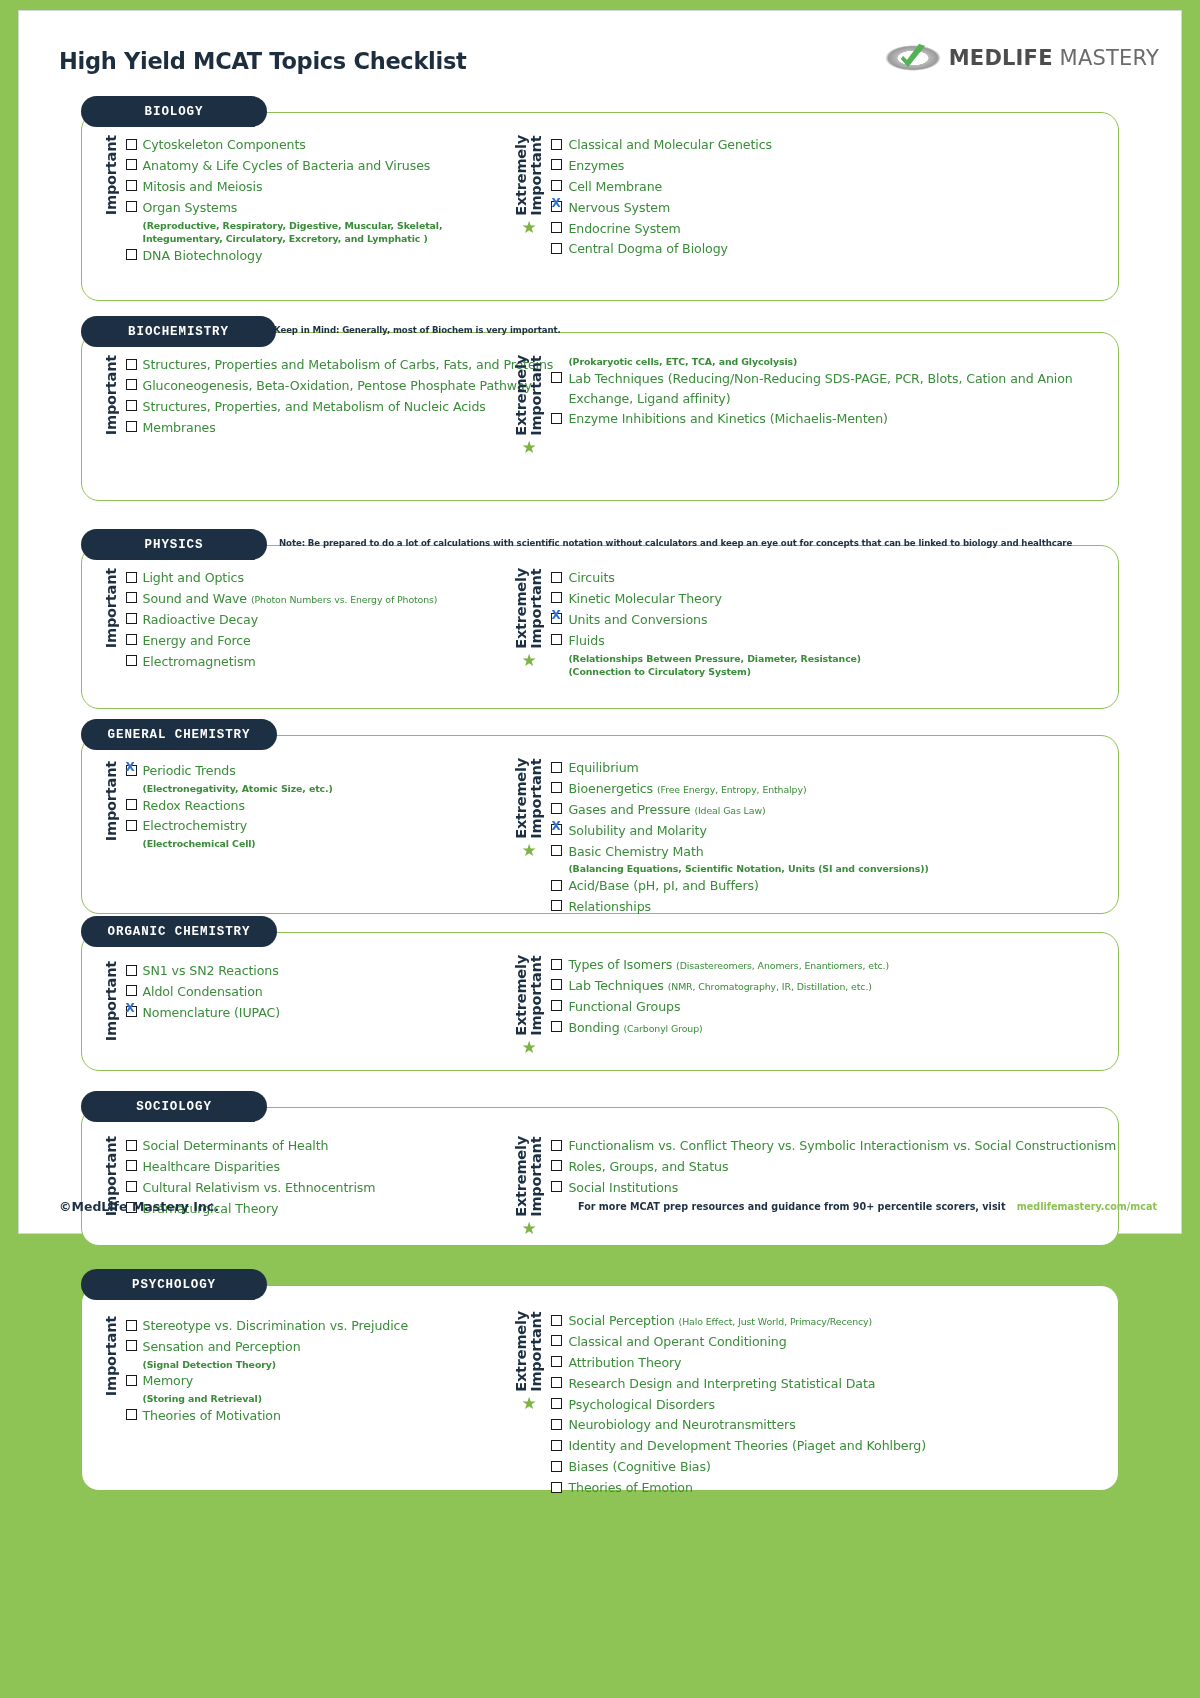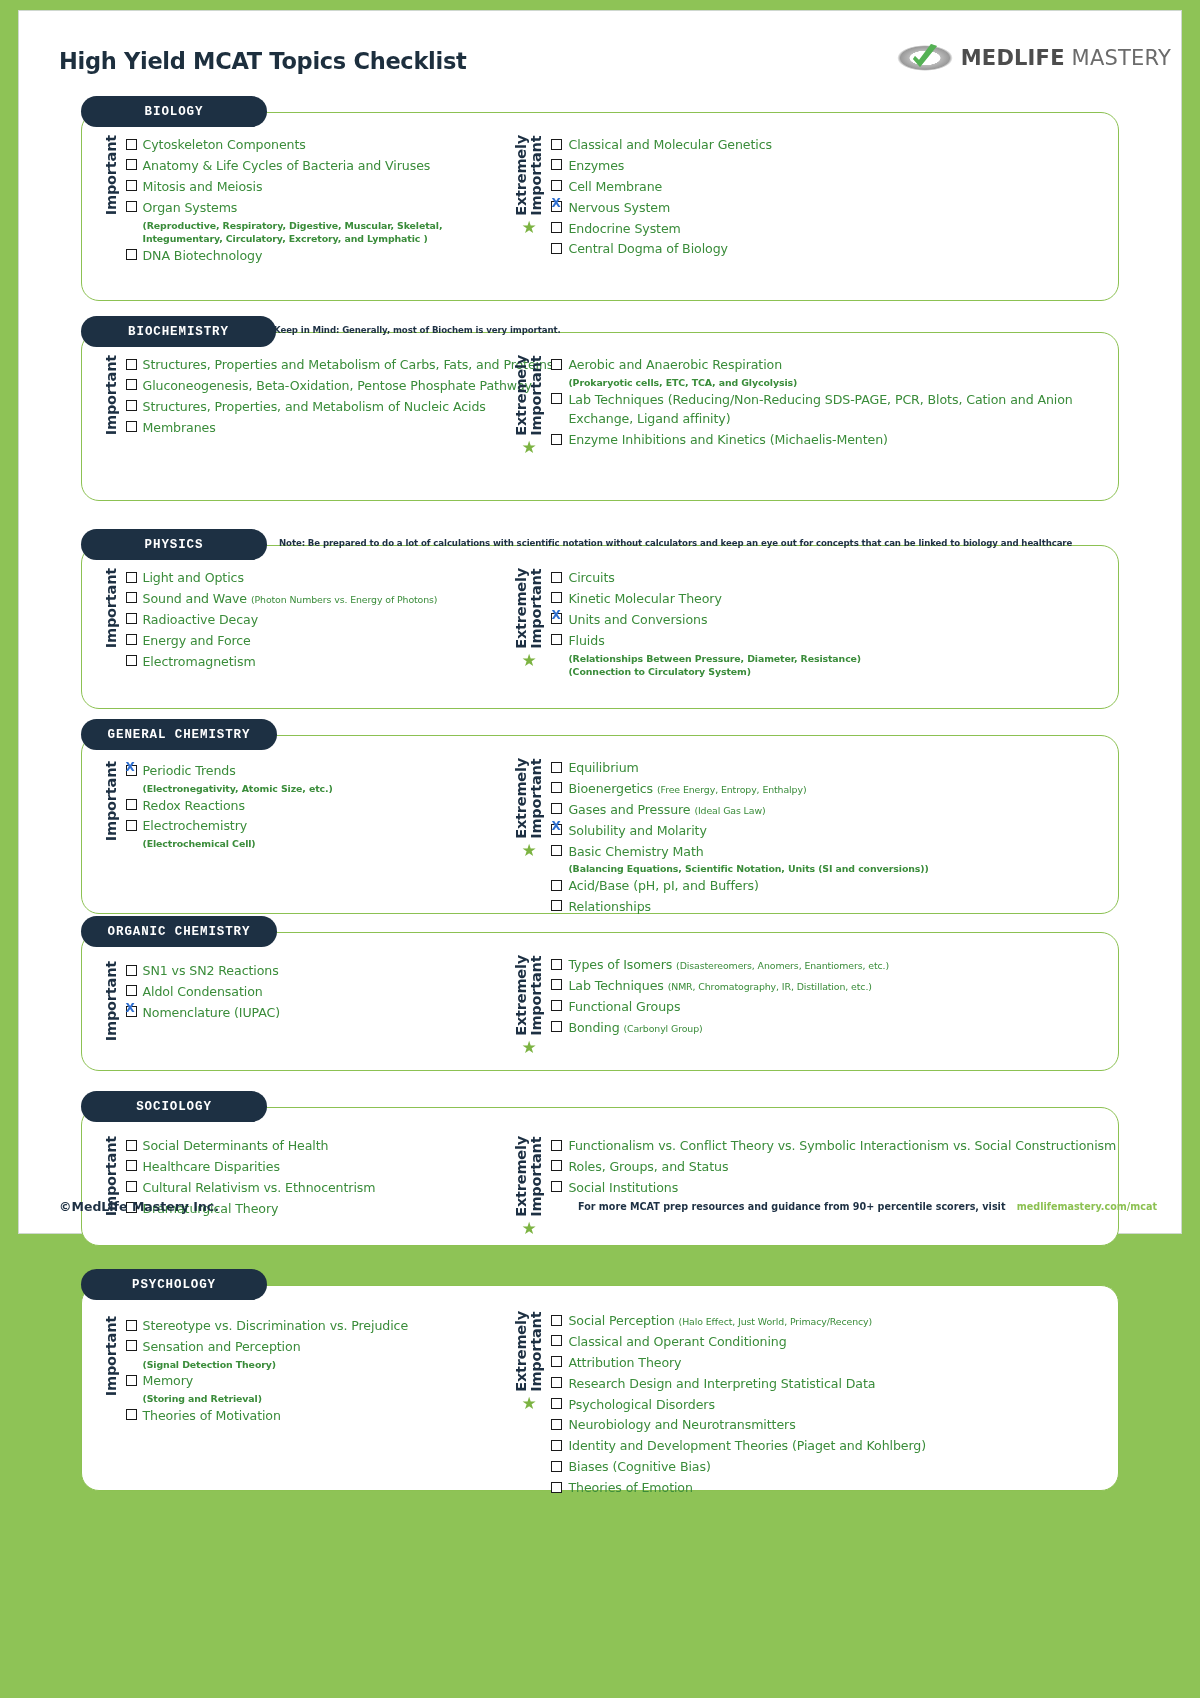--- a/index.html
+++ b/index.html
@@ -21,21 +21,21 @@
   
   .header {
     position:absolute; left:0; top:0; width:100%; height:74px;
   }
   .title {
     position:absolute; left:40px; top:37px;
     font-size:22.5px; font-weight:bold; color:#1d2f3e;
     letter-spacing:-0.3px;
     font-family:"DejaVu Sans", sans-serif;
   }
-  .logo { position:absolute; right:10px; top:30px; display:flex; align-items:center; gap:8px; }
+  .logo { position:absolute; right:22px; top:30px; display:flex; align-items:center; gap:8px; }
   .logo-mark { position:relative; width:56px; height:34px; }
   .logo-swoosh {
     position:absolute; left:0; top:4px; width:56px; height:26px;
     border-radius:50%;
     background:radial-gradient(ellipse at center, #ffffff 38%, #b9b9b9 40%, #9a9a9a 62%, #ffffff 70%);
   }
   .logo-text { font-size:21px; color:#4d4d4d; letter-spacing:0.2px; font-weight:bold;}
   .logo-text .light { font-weight:normal; color:#6b6b6b; }
 
   
@@ -257,24 +257,20 @@
                 </div>
               </div>
             </div>
             <div class="colgroup" style="left:432px;top:22px">
               <div class="vlabel-wrap">
                 <div class="vlabel two">Extremely<br>Important</div>
                 <div class="star">★</div>
               </div>
               <div class="items">
                 <div>
-                  <div class="item">
-                    <span class="cb"></span>
-                    <span class="txt">Aerobic and Anaerobic Respiration</span>
-                  </div>
                   <div class="subline">(Prokaryotic cells, ETC, TCA, and Glycolysis)</div>
                 </div>
                 <div>
                   <div class="item">
                     <span class="cb"></span>
                     <span class="txt">Lab Techniques (Reducing/Non-Reducing SDS-PAGE, PCR, Blots, Cation and Anion Exchange, Ligand affinity)</span>
                   </div>
                 </div>
                 <div>
                   <div class="item">

